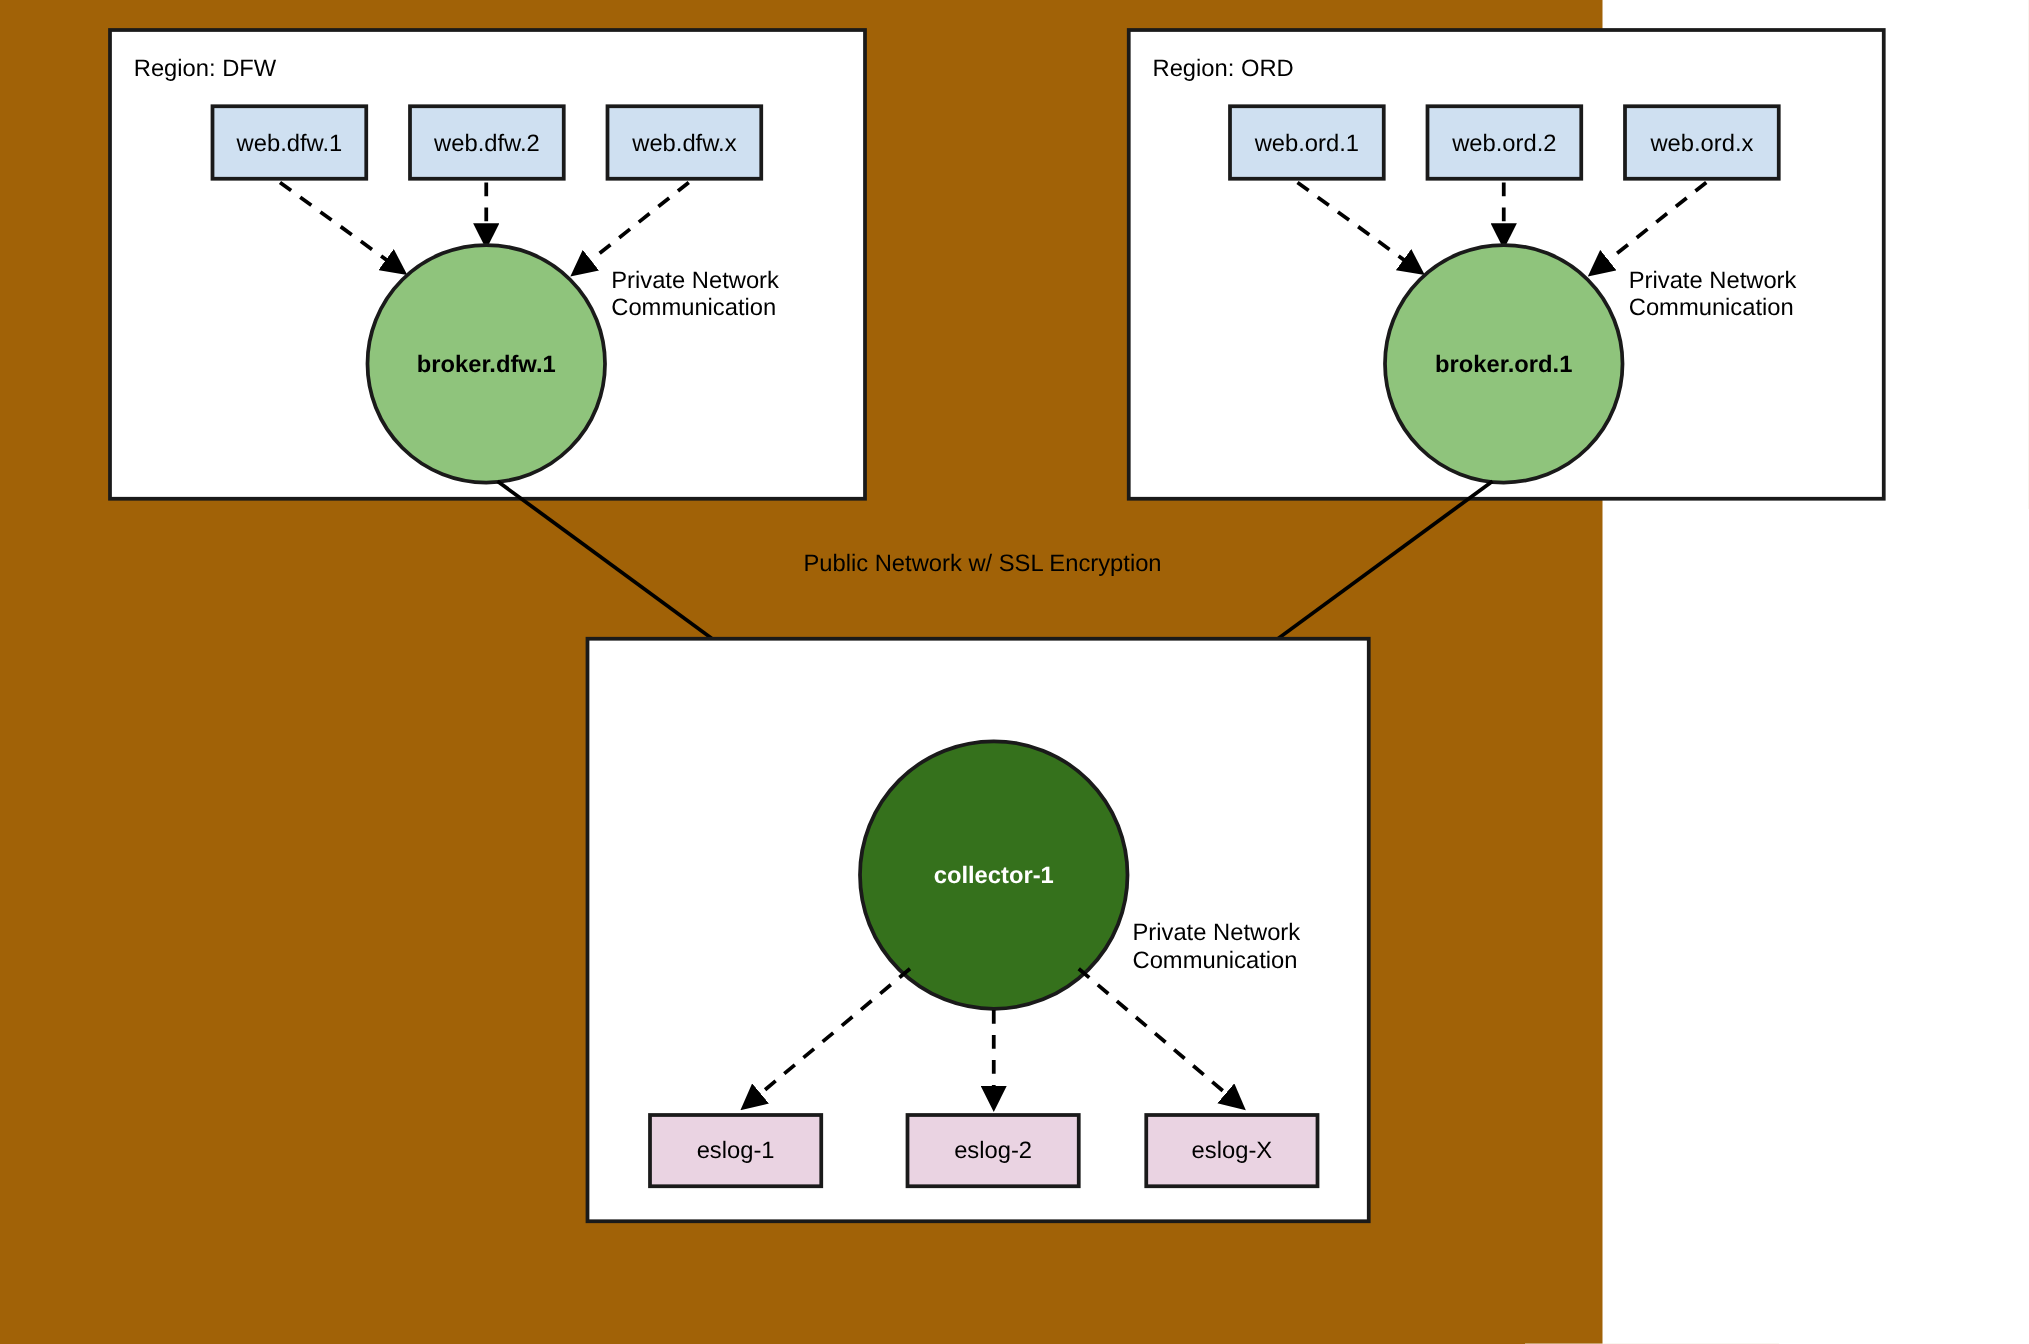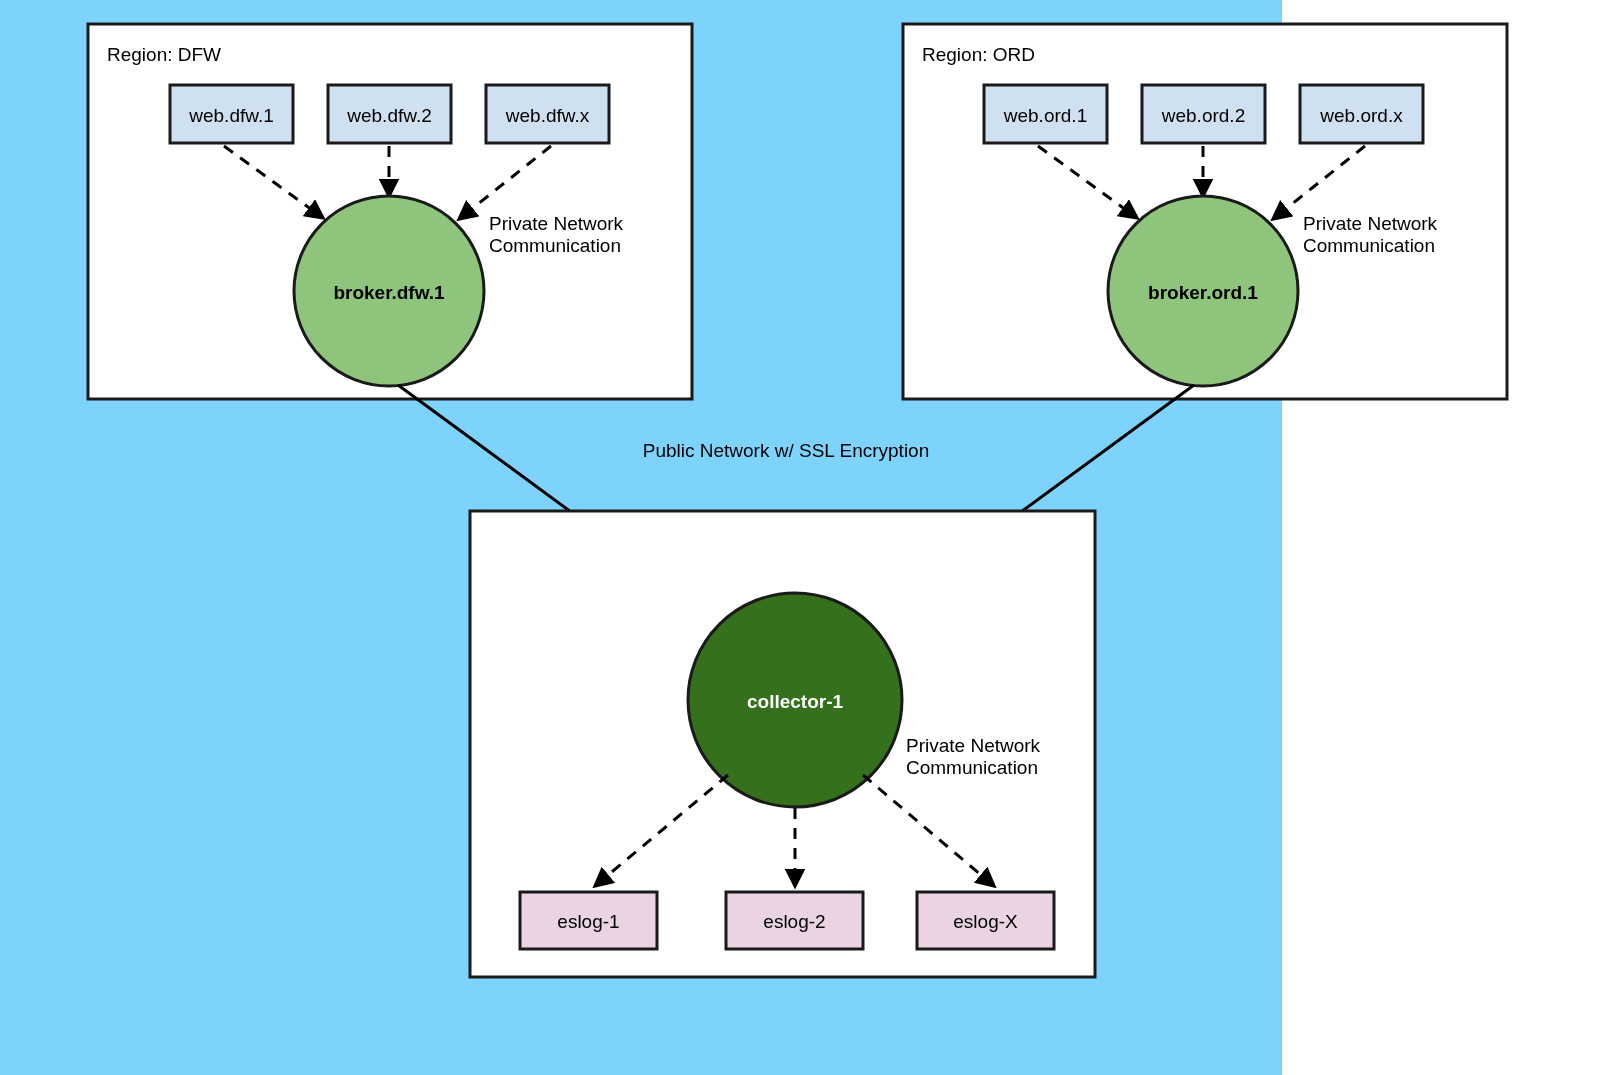--- a/index.html
+++ b/index.html
@@ -10,21 +10,21 @@
   body {
     width: 1623px;
     height: 1075px;
     font-family: "Liberation Sans", sans-serif;
     overflow: hidden;
   }
   #diagram-root {
     position: relative;
     width: 1282px;
     height: 1075px;
-    background: #7dd3fc;
+    background: #a16207;
   }
   svg.diagram {
     display: block;
     width: 1623px;
     height: 1075px;
   }
   .panel-rect {
     fill: #ffffff;
     stroke: #1a1a1a;
     stroke-width: 3;

